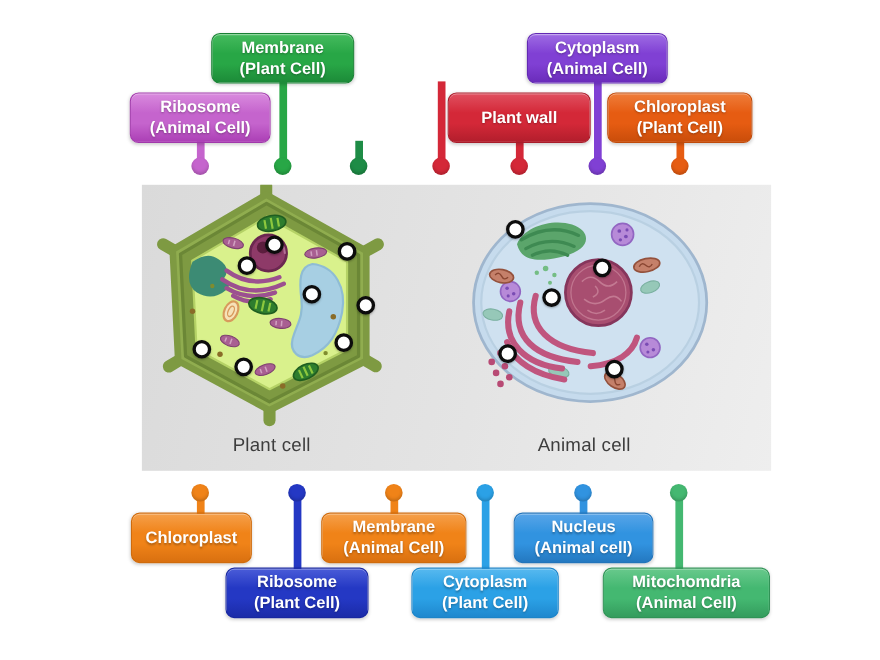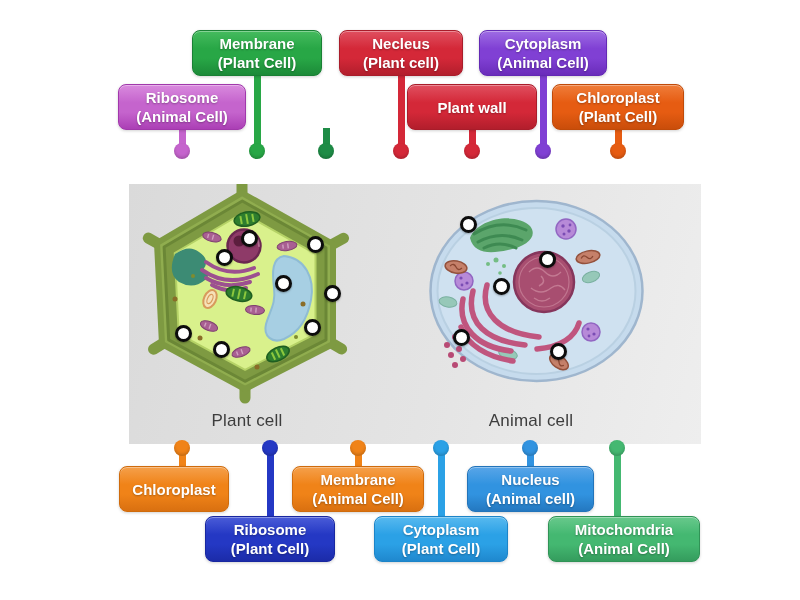--- a/index.html
+++ b/index.html
@@ -31,21 +31,20 @@
   .c-orange {--c:#f08318;--hi:#f5a04b;--lo:#d97010;--bd:#cf6b0c;}
   .c-dblue  {--c:#2438c4;--hi:#4a5cd8;--lo:#1b2ba8;--bd:#1827a0;}
   .c-lblue  {--c:#2ba1e6;--hi:#57b9ef;--lo:#1f88ce;--bd:#1c84c8;}
   .c-blue   {--c:#3193e0;--hi:#58a5e8;--lo:#2478c0;--bd:#2274ba;}
   .c-mgreen {--c:#44b871;--hi:#68c98c;--lo:#349c5d;--bd:#309356;}
 
   
   .image-area{
     position:absolute;left:129px;top:168px;width:572px;height:260px;
     background:linear-gradient(105deg,#dadada 0%,#e4e4e4 55%,#eeeeee 100%);
-    margin-top:16px;
   }
   .caption{
     position:absolute;width:140px;text-align:center;color:#3d3d3d;
     font-size:17px;font-weight:400;letter-spacing:.2px;
   }
   .marker{
     position:absolute;width:11px;height:11px;border-radius:50%;
     background:#ffffff;border:3px solid #0c0c0c;
     box-shadow:0 1px 2px rgba(0,0,0,.30);cursor:pointer;
   }
@@ -66,24 +65,20 @@
   <div class="dot c-green" style="left:249px;top:143px"></div>
   <div class="dot c-dgreen" style="left:318px;top:143px"></div>
   <div class="dot c-red" style="left:393px;top:143px"></div>
   <div class="dot c-red" style="left:464px;top:143px"></div>
   <div class="dot c-purple" style="left:535px;top:143px"></div>
   <div class="dot c-orared" style="left:610px;top:143px"></div>
 
   <div class="chip c-green" style="left:192px;top:30px;width:130px">
     <span>Membrane</span>
     <span>(Plant Cell)</span>
-  </div>
-  <div class="chip c-red" style="left:339px;top:30px;width:124px">
-    <span>Necleus</span>
-    <span>(Plant cell)</span>
   </div>
   <div class="chip c-purple" style="left:479px;top:30px;width:128px">
     <span>Cytoplasm</span>
     <span>(Animal Cell)</span>
   </div>
   <div class="chip c-orchid" style="left:118px;top:84px;width:128px">
     <span>Ribosome</span>
     <span>(Animal Cell)</span>
   </div>
   <div class="chip c-red" style="left:407px;top:84px;width:130px">

